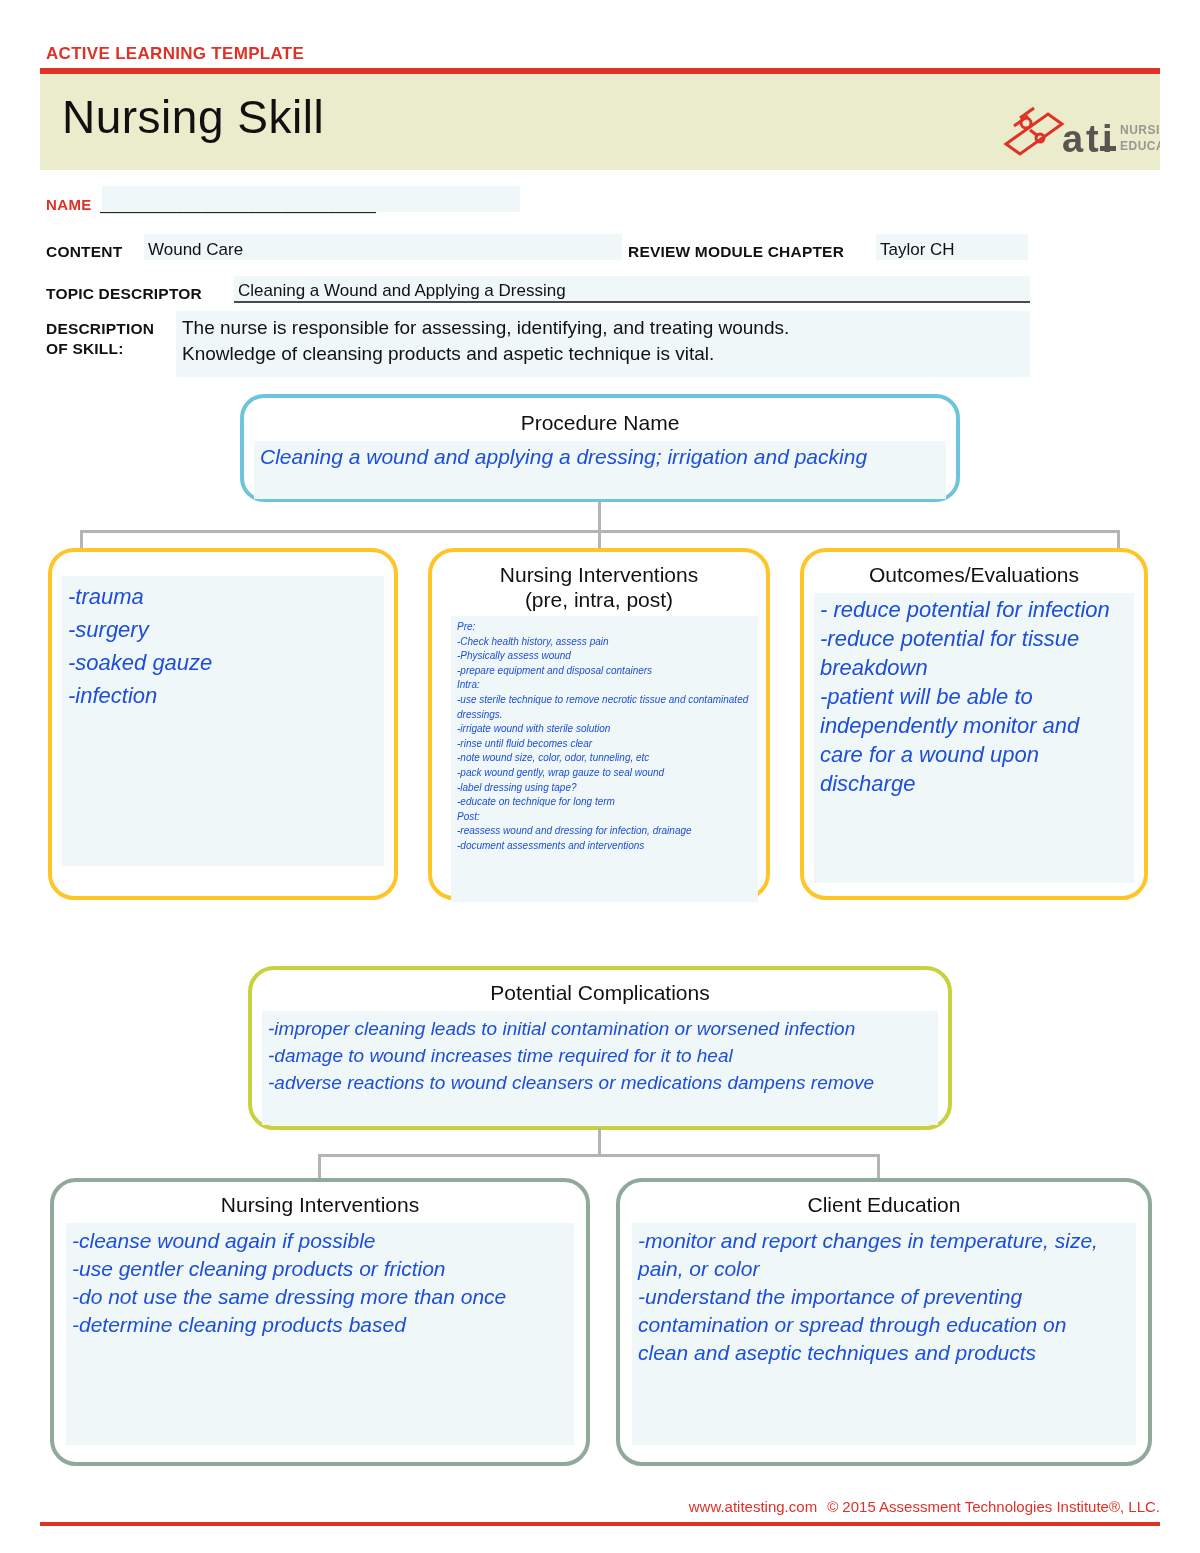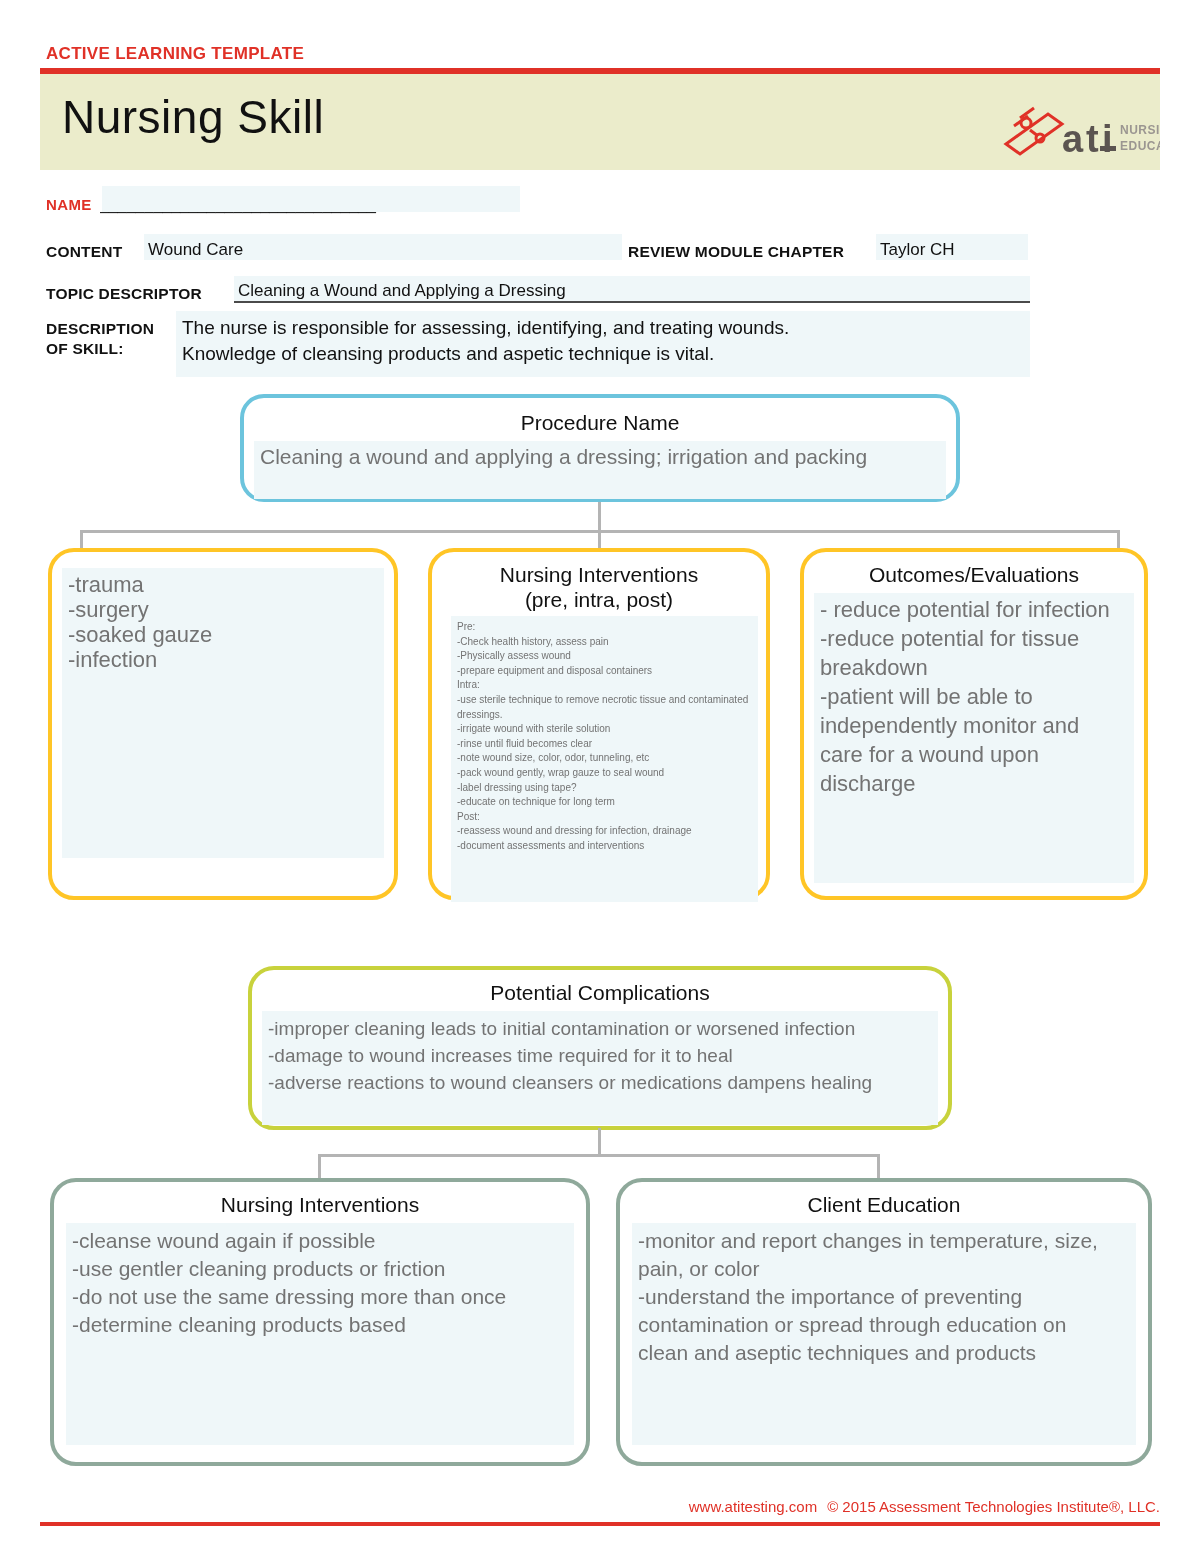--- a/index.html
+++ b/index.html
@@ -141,21 +141,22 @@
   }
   .node .node-title {
     text-align: center;
     font-size: 21px;
     line-height: 25px;
     color: #111;
     padding-top: 10px;
   }
   .node .node-body {
     background: #eff7f9;
-    color: #737373;
+    color: #1d4ed8;
+    font-style: italic;
   }
 
   
   #procedure {
     left: 240px; top: 394px; width: 720px; height: 108px;
     border: 4px solid #6cc4dd;
     border-radius: 24px;
   }
   #procedure .node-title { padding-top: 12px; font-size: 21px; }
   #procedure .node-body {
@@ -185,24 +186,24 @@
   
   .ybox {
     border: 4px solid #ffc526;
     border-radius: 26px;
   }
   #indications      { left: 48px;  top: 548px; width: 350px; height: 352px; }
   #interventions    { left: 428px; top: 548px; width: 342px; height: 352px; }
   #outcomes         { left: 800px; top: 548px; width: 348px; height: 352px; }
 
   #indications .node-body {
-    margin: 16px 10px 10px 10px;
+    margin: 24px 10px 10px 10px;
     height: 286px;
     font-size: 22px;
-    line-height: 25px;
+    line-height: 33px;
     padding: 4px 6px 0 6px;
   }
   #interventions .node-body {
     margin: 4px 8px 10px 19px;
     height: 282px;
     font-size: 10px;
     line-height: 14.6px;
     padding: 4px 6px 0 6px;
   }
   #outcomes .node-body {
@@ -368,21 +369,21 @@
   <div class="node-title">Outcomes/Evaluations</div>
   <div class="node-body multiline">- reduce potential for infection
 -reduce potential for tissue breakdown
 -patient will be able to independently monitor and care for a wound upon discharge</div>
 </div>
 
 <div class="node" id="complications">
   <div class="node-title">Potential Complications</div>
   <div class="node-body multiline">-improper cleaning leads to initial contamination or worsened infection
 -damage to wound increases time required for it to heal
--adverse reactions to wound cleansers or medications dampens healing</div>
+-adverse reactions to wound cleansers or medications dampens remove</div>
 </div>
 
 <div class="conn" id="c2-stem"></div>
 <div class="conn" id="c2-bar"></div>
 <div class="conn" id="c2-dropL"></div>
 <div class="conn" id="c2-dropR"></div>
 
 <div class="node gbox" id="bottom-left">
   <div class="node-title">Nursing Interventions</div>
   <div class="node-body multiline">-cleanse wound again if possible

